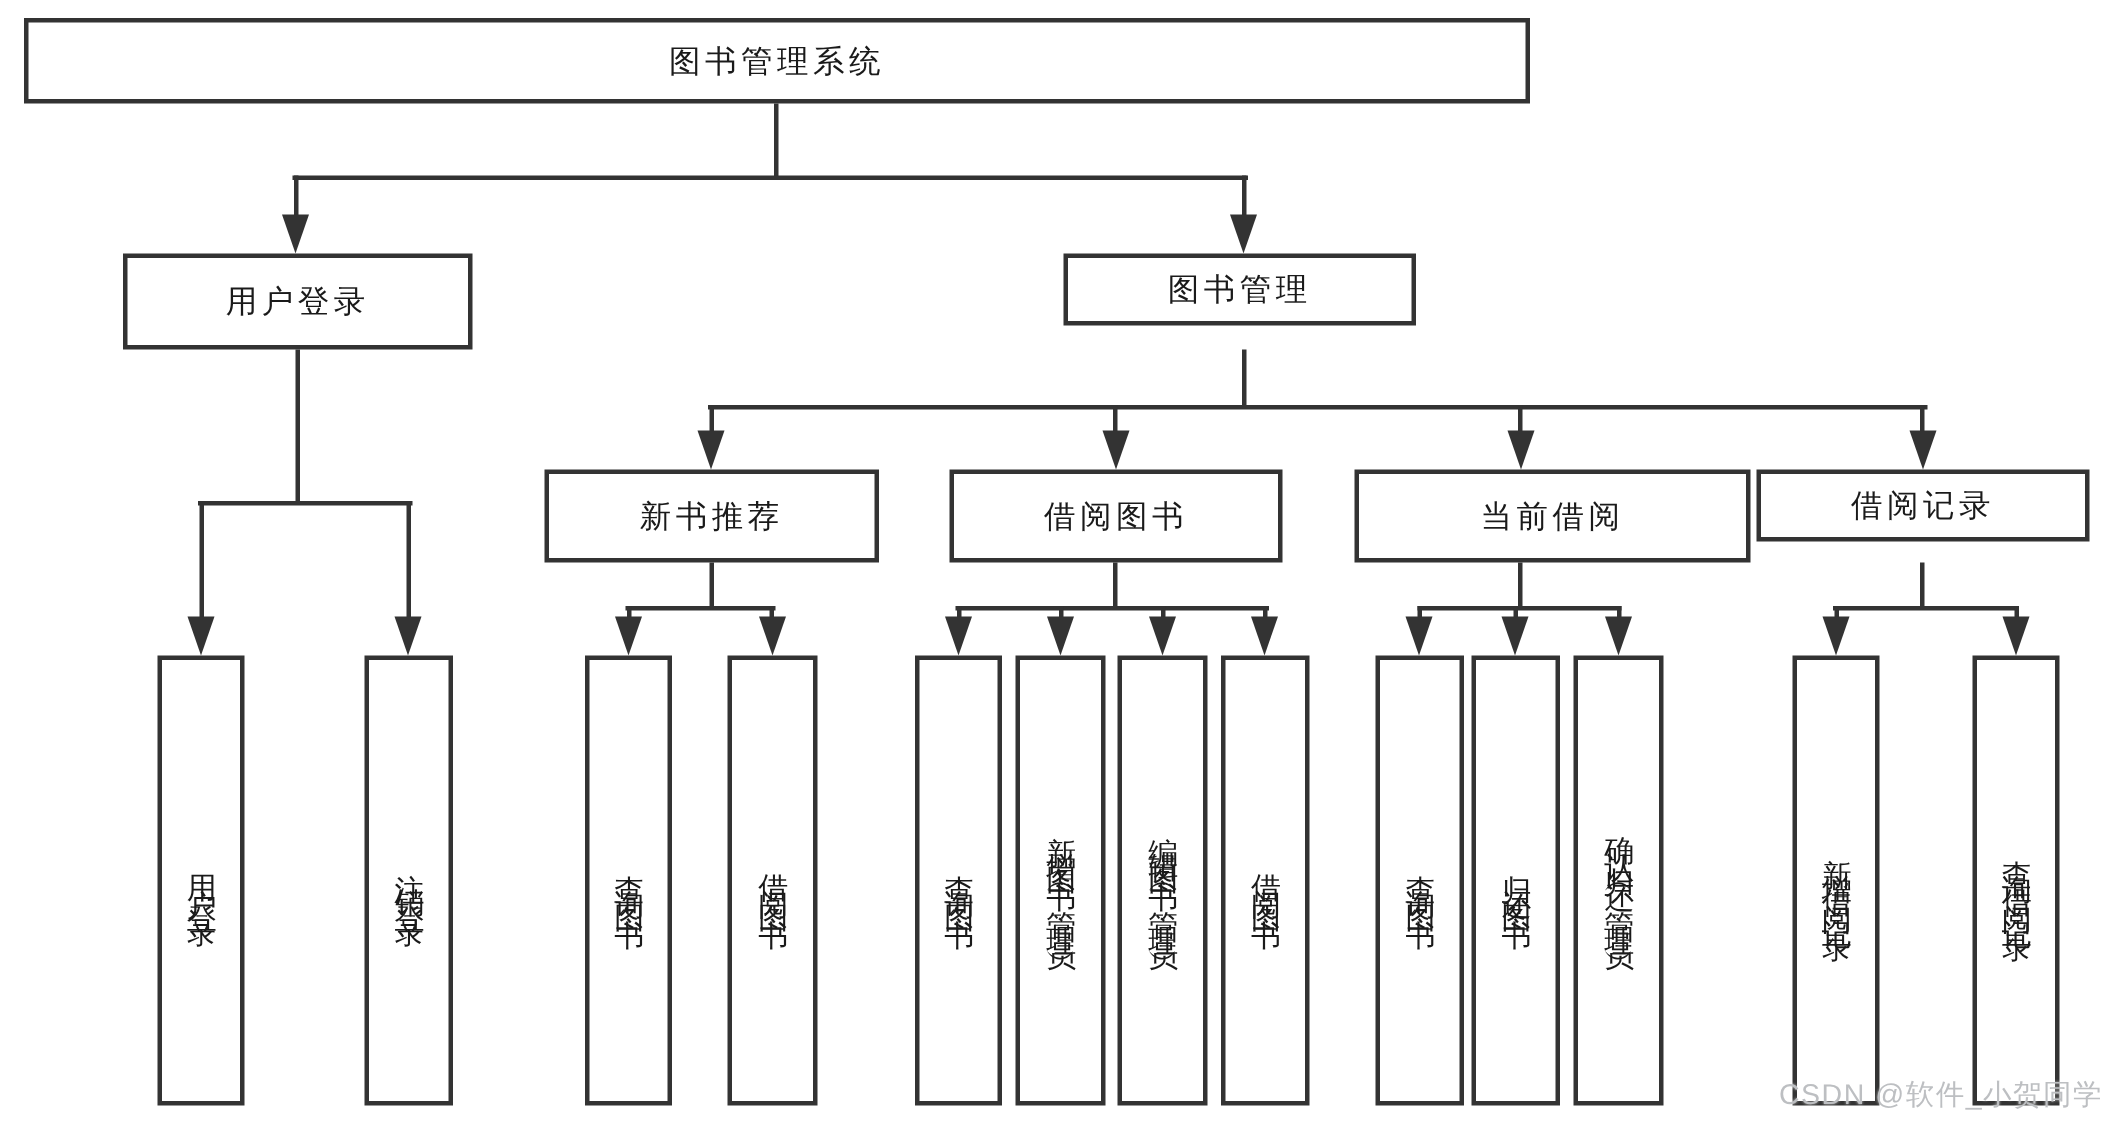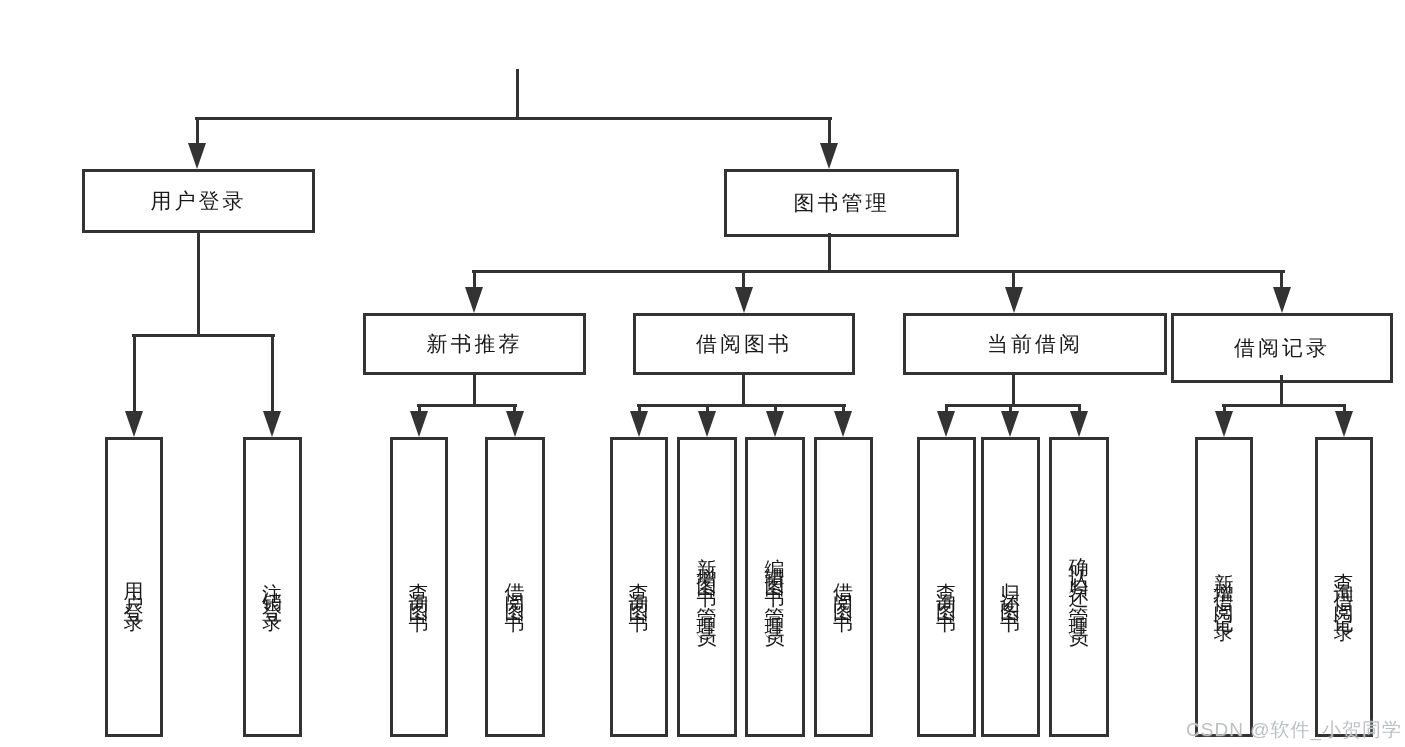--- a/index.html
+++ b/index.html
@@ -56,44 +56,45 @@
     right:3px;bottom:4px;
     font-size:19px;
     color:var(--wm);
     text-shadow:0 0 2px rgba(255,255,255,0.8);
     white-space:nowrap;
     letter-spacing:1px;
   }
   
   #n-root{left:16px;top:12px;width:1004px;height:57px;}
   #n-login{left:82px;top:169px;width:233px;height:64px;}
-  #n-mgmt{left:724px;top:169px;width:235px;height:68px;}
+  #n-mgmt{left:709px;top:169px;width:235px;height:48px;}
   #n-nbr{left:363px;top:313px;width:223px;height:62px;}
   #n-bb{left:633px;top:313px;width:222px;height:62px;}
   #n-cb{left:903px;top:313px;width:264px;height:62px;}
-  #n-br{left:1171px;top:313px;width:222px;height:70px;}
+  #n-br{left:1171px;top:313px;width:222px;height:48px;}
   #l-ul{left:105px;width:58px;}
   #l-lo{left:243px;width:59px;}
   #l-nq{left:390px;width:58px;}
   #l-nb{left:485px;width:60px;}
   #l-bq{left:610px;width:58px;}
   #l-ba{left:677px;width:60px;}
   #l-be{left:745px;width:60px;}
   #l-bw{left:814px;width:59px;}
   #l-cq{left:917px;width:59px;}
   #l-cr{left:981px;width:59px;}
   #l-cc{left:1049px;width:60px;}
   #l-ra{left:1195px;width:58px;}
   #l-rq{left:1315px;width:58px;}
 </style>
 </head>
 <body>
 
 <div id="diagram">
 
+  <div class="node" id="n-root">图书管理系统</div>
 
   <div class="node" id="n-login">用户登录</div>
   <div class="node" id="n-mgmt">图书管理</div>
 
   <div class="node" id="n-nbr">新书推荐</div>
   <div class="node" id="n-bb">借阅图书</div>
   <div class="node" id="n-cb">当前借阅</div>
   <div class="node" id="n-br">借阅记录</div>
 
   <div class="leaf" id="l-ul">用户登录</div>

